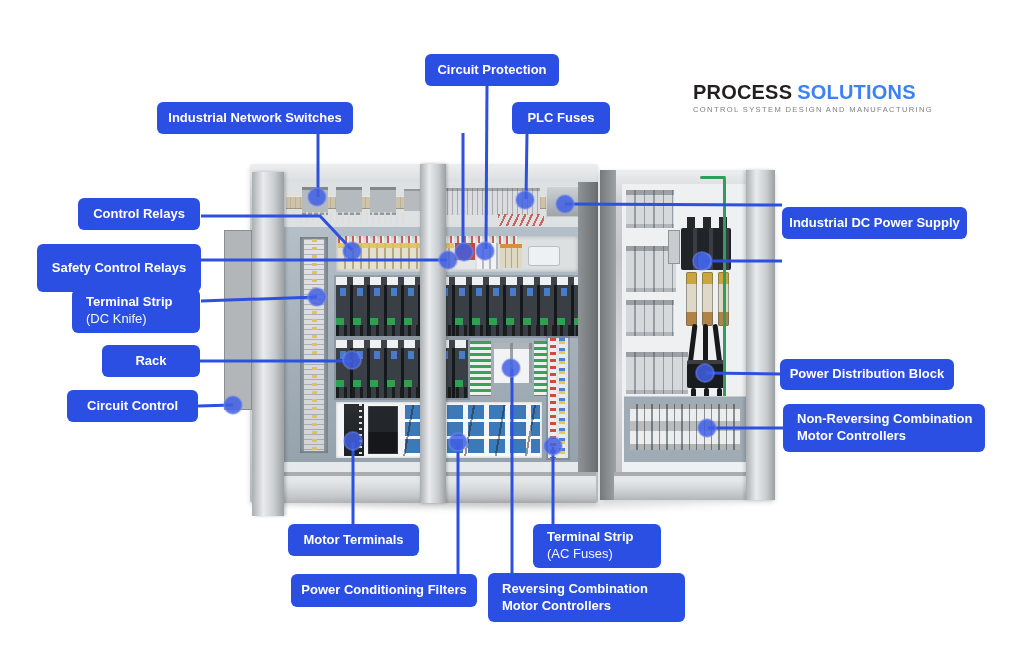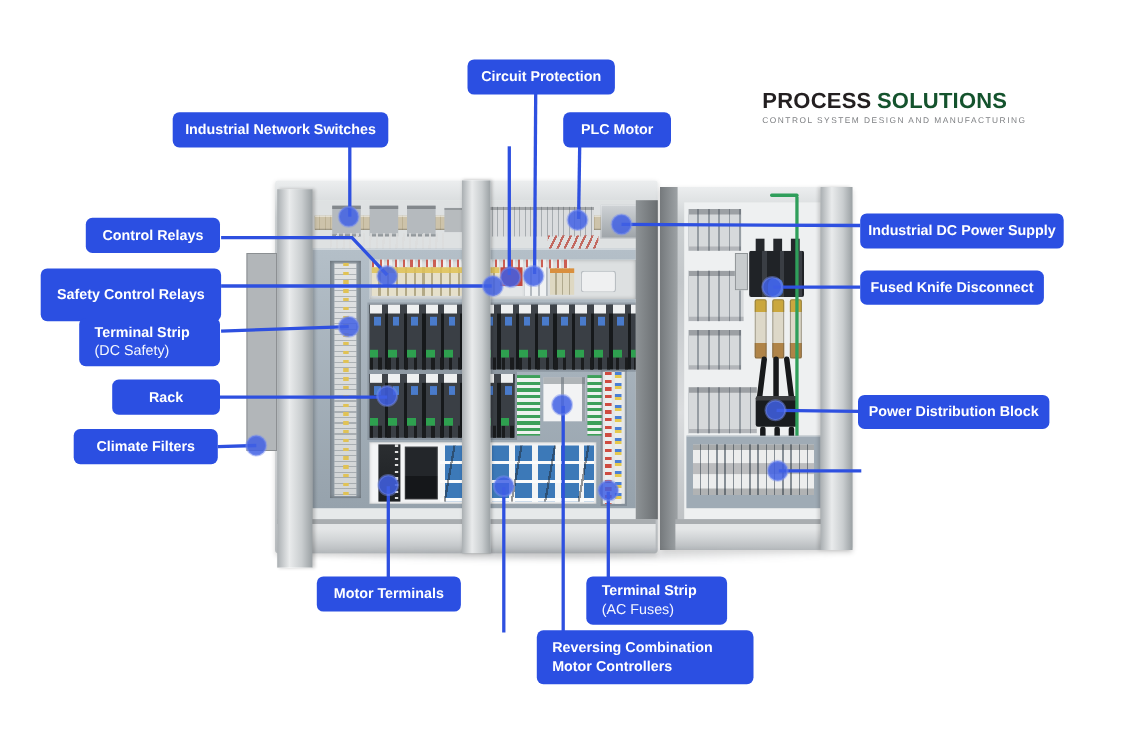--- a/index.html
+++ b/index.html
@@ -2,41 +2,41 @@
 <html><head>
 <meta charset="utf-8">
 <style>
   html,body{margin:0;padding:0;background:#fff;}
   #stage{position:relative;width:1024px;height:670px;background:#ffffff;overflow:hidden;
          font-family:"Liberation Sans",sans-serif;}
   
   .logo{position:absolute;left:693px;top:82px;line-height:1;}
   .logo .row{font-size:20px;font-weight:700;letter-spacing:.2px;white-space:nowrap;}
   .logo .lp{color:#231f20;}
-  .logo .ls{color:#14532d;margin-left:5px;}
+  .logo .ls{color:#3b82f6;margin-left:5px;}
   .logo .tag{margin-top:4px;font-size:7.6px;letter-spacing:1.35px;color:#7d7f82;white-space:nowrap;}
   
   .lbl{position:absolute;background:#2b4fe2;color:#fff;font-weight:700;font-size:13px;
        border-radius:6px;display:flex;align-items:center;justify-content:center;
        text-align:center;line-height:1.3;white-space:nowrap;z-index:30;}
   .lbl.two{flex-direction:column;align-items:flex-start;justify-content:center;
        text-align:left;padding-left:14px;box-sizing:border-box;}
   .lbl.two .t2{font-weight:400;opacity:.95;}
   .lbl.wrap{white-space:normal;text-align:left;justify-content:flex-start;
        padding-left:14px;padding-right:10px;box-sizing:border-box;}
   .l-circuit{left:425px;top:54px;width:134px;height:32px;}
   .l-net{left:157px;top:102px;width:196px;height:32px;}
   .l-srelays{left:366px;top:102px;width:110px;height:32px;}
   .l-plc{left:512px;top:102px;width:98px;height:32px;}
   .l-crelays{left:78px;top:198px;width:122px;height:32px;}
   .l-screlays{left:37px;top:244px;width:164px;height:48px;}
   .l-tsdc{left:72px;top:289px;width:128px;height:44px;}
   .l-vfds{left:102px;top:345px;width:98px;height:32px;}
   .l-climate{left:67px;top:390px;width:131px;height:32px;}
-  .l-dcsupply{left:782px;top:194px;width:185px;height:32px;}
+  .l-dcsupply{left:782px;top:207px;width:185px;height:32px;}
   .l-knife{left:782px;top:246px;width:167px;height:31px;}
   .l-pdb{left:780px;top:359px;width:174px;height:31px;}
   .l-nonrev{left:783px;top:404px;width:202px;height:48px;}
   .l-fterm{left:288px;top:524px;width:131px;height:32px;}
   .l-pcf{left:291px;top:574px;width:186px;height:33px;}
   .l-tsac{left:533px;top:524px;width:128px;height:44px;}
   .l-rev{left:488px;top:573px;width:197px;height:49px;}
   
   #leaders{position:absolute;left:0;top:0;z-index:20;pointer-events:none;}
   #leaders polyline{fill:none;stroke:#2e50e0;stroke-width:3;}
@@ -344,33 +344,34 @@
         <circle cx="553" cy="446" r="9"></circle>
       </g>
     <g>
       <polyline points="512,574 512,369"></polyline>
         <circle cx="511" cy="368" r="9"></circle>
       </g>
   </svg>
 
   <div class="lbl l-circuit">Circuit Protection</div>
   <div class="lbl l-net">Industrial Network Switches</div>
-  <div class="lbl l-plc">PLC Motor</div>
+  <div class="lbl l-plc">PLC Fuses</div>
   <div class="lbl l-crelays">Control Relays</div>
   <div class="lbl l-screlays">Safety Control Relays</div>
   <div class="lbl two l-tsdc">
     <span class="t1">Terminal Strip</span>
-    <span class="t2">(DC Safety)</span>
+    <span class="t2">(DC Knife)</span>
   </div>
   <div class="lbl l-vfds">Rack</div>
-  <div class="lbl l-climate">Climate Filters</div>
+  <div class="lbl l-climate">Circuit Control</div>
   <div class="lbl l-dcsupply">Industrial DC Power Supply</div>
-  <div class="lbl l-knife">Fused Knife Disconnect</div>
   <div class="lbl l-pdb">Power Distribution Block</div>
+  <div class="lbl wrap l-nonrev">Non-Reversing Combination Motor Controllers</div>
   <div class="lbl l-fterm">Motor Terminals</div>
+  <div class="lbl l-pcf">Power Conditioning Filters</div>
   <div class="lbl two l-tsac">
     <span class="t1">Terminal Strip</span>
     <span class="t2">(AC Fuses)</span>
   </div>
   <div class="lbl wrap l-rev">Reversing Combination Motor Controllers</div>
 
   <div class="logo">
     <div class="row">
       <span class="lp">PROCESS</span><span class="ls">SOLUTIONS</span>
     </div>

